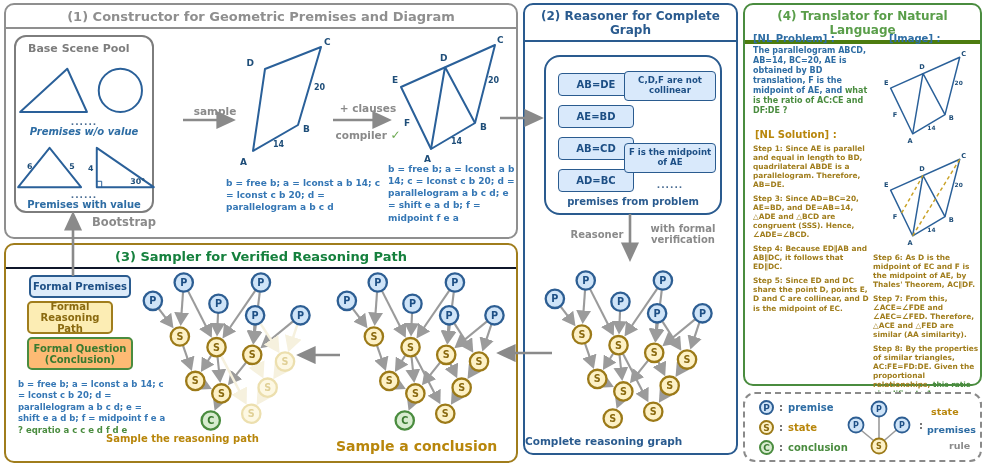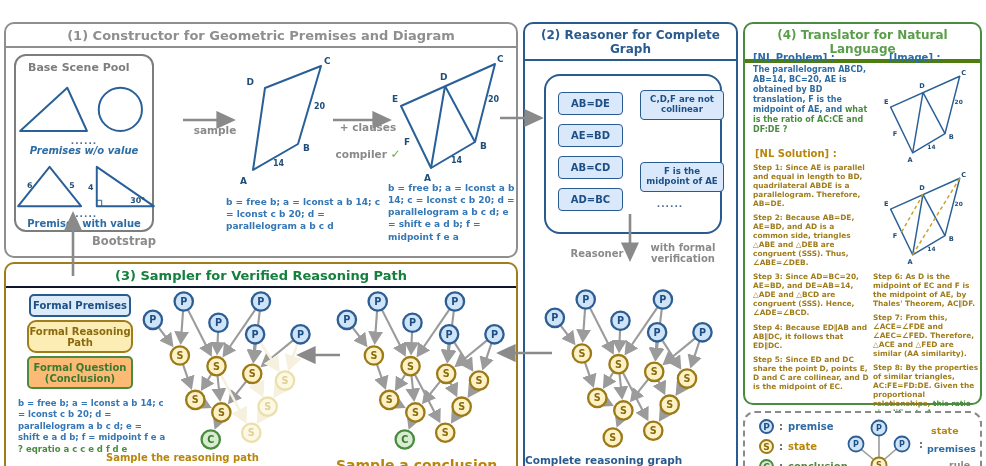--- a/index.html
+++ b/index.html
@@ -1,19 +1,19 @@
 <!DOCTYPE html>
 <html><head>
 <meta charset="utf-8">
 <style>
   * { margin:0; padding:0; box-sizing:border-box; }
   body { font-family:"DejaVu Sans","Liberation Sans",sans-serif; background:#fff; }
   #canvas { position:relative; width:986px; height:466px; background:#fff; overflow:hidden; }
 
-  .panel { position:absolute; border-radius:10px; background:#fff; z-index:1;margin-top:19px; }
+  .panel { position:absolute; border-radius:10px; background:#fff; z-index:1; }
   .panel-title { width:100%; text-align:center; font-weight:bold; font-size:13px; padding:4px 0 3px 0; }
   #panel1 { left:4px; top:3px; width:514px; height:236px; border:2px solid #8f8f8f; }
   #panel1 .panel-title { color:#8f8f8f; border-bottom:2px solid #8f8f8f; }
   #panel2 { left:523px; top:3px; width:215px; height:452px; border:2px solid #2a5b8f; }
   #panel2 .panel-title { color:#2a5b8f; border-bottom:2px solid #2a5b8f; font-size:12px; }
   #panel3 { left:4px; top:243px; width:514px; height:220px; border:2px solid #a07d1c; }
   #panel3 .panel-title { color:#15803d; border-bottom:2px solid #0f172a; }
   #panel4 { left:743px; top:3px; width:239px; height:383px; border:2px solid #4a8c3f; }
   #panel4 .panel-title { color:#5a9e4a; border-bottom:4px solid #4d7c0f; font-size:12px; }
   #legendbox { left:743px; top:392px; width:239px; height:70px; border:2px dashed #8a8a8a; border-radius:12px; }
@@ -32,22 +32,22 @@
   .dash-aux { stroke:#c9a227; stroke-width:2; fill:none; stroke-dasharray:5,4; }
 
   .arrow-label { position:absolute; color:#8a8a8a; font-weight:bold; font-size:10.5px; text-align:center; z-index:4; }
   .check { color:#6aa84f; font-size:12px; }
 
   
   #premisebox { position:absolute; left:19px; top:50px; width:178px; height:160px;
                 border:2px solid #2a5b8f; border-radius:16px; }
   .chip { position:absolute; background:#d9e9fb; border:1.5px solid #2a5b8f; border-radius:4px;
           color:#1d4f85; font-weight:bold; display:flex; align-items:center; justify-content:center; text-align:center; }
-  .chip.small { left:12px; width:65px; height:23px; font-size:10px; }
-  .chip.wide  { left:94px; width:84px; font-size:8.6px; line-height:1.15; padding:1px; }
+  .chip.small { left:12px; width:76px; height:23px; font-size:10px; }
+  .chip.wide  { left:78px; width:92px; font-size:8.6px; line-height:1.15; padding:1px; }
   .box-caption { position:absolute; width:100%; text-align:center; color:#2a5b8f; font-weight:bold; font-size:10px; }
   .graph-caption { position:absolute; text-align:left; font-weight:bold; font-size:10.5px; }
   .blue-cap { color:#2a5b8f; }
   .gold-cap { color:#b8860b; }
 
   
   .leg-chip { position:absolute; border-radius:5px; font-weight:bold; font-size:10px; text-align:center;
               display:flex; align-items:center; justify-content:center; line-height:1.1; }
   .leg-blue  { background:#dcebfa; border:2px solid #2a5b8f; color:#1d4f85; }
   .leg-gold  { background:#fcedb4; border:2px solid #a07d1c; color:#8a6a10; }
@@ -143,20 +143,21 @@
     <div class="panel-title">(2) Reasoner for Complete Graph</div>
 
     <div id="premisebox">
       <div class="chip small" style="top:16px;">AB=DE</div>
       <div class="chip small" style="top:48px;">AE=BD</div>
       <div class="chip small" style="top:80px;">AB=CD</div>
       <div class="chip small" style="top:112px;">AD=BC</div>
       <div class="chip wide" style="top:14px; height:30px;">C,D,F are not collinear</div>
       <div class="chip wide" style="top:86px; height:30px;">F is the midpoint of AE</div>
       <div class="dots" style="position:absolute; left:78px; top:124px; width:92px; text-align:center;">......</div>
+      <div class="box-caption" style="bottom:6px;">premises from problem</div>
     </div>
 
     <div class="arrow-label" style="left:40px; top:224px; width:64px; font-size:10px;">Reasoner</div>
     <div class="arrow-label" style="left:116px; top:218px; width:84px; font-size:10px;">with formal verification</div>
 
     <svg class="gsvg graph" style="left:17px; top:262px;" width="182" height="164" viewBox="0 0 182 170">
         <defs>
           <marker id="ah-complete" markerWidth="7" markerHeight="7" refX="5" refY="3.5" orient="auto">
             <path d="M0,0 L6.4,3.5 L0,7 z" fill="#9b9b9b"></path>
           </marker>
@@ -215,21 +216,21 @@
         <circle cx="70" cy="157" r="9.5" fill="#fdf1c6" stroke="#9c7a18" stroke-width="2.4"></circle>
         <text x="70" y="160.6" text-anchor="middle" font-size="10" font-weight="bold" fill="#8a6a10">S</text>
       </svg>
     <div class="graph-caption blue-cap" style="left:0; top:430px; width:100%;">Complete reasoning graph</div>
   </div>
 
   <div class="panel" id="panel3">
     <div class="panel-title">(3) Sampler for Verified Reasoning Path</div>
 
     <div class="leg-chip leg-blue" style="left:23px; top:30px; width:102px; height:23px;">Formal Premises</div>
-    <div class="leg-chip leg-gold" style="left:21px; top:56px; width:106px; height:33px;border-radius:9px;">Formal Reasoning Path</div>
+    <div class="leg-chip leg-gold" style="left:21px; top:56px; width:86px; height:33px;">Formal Reasoning Path</div>
     <div class="leg-chip leg-green" style="left:21px; top:92px; width:106px; height:33px;">Formal Question (Conclusion)</div>
 
     <div class="formal" style="left:12px; top:134px; width:148px; font-size:8.5px;">
       <span>b = free b; a = lconst a b 14; c = lconst c b 20; d = parallelogram a b c d; e = shift e a d b; f = midpoint f e a </span><span class="green-text">? eqratio a c c e d f d e</span>
     </div>
 
     <svg class="gsvg graph" style="left:134px; top:24px;" width="182" height="164" viewBox="0 0 182 170">
         <defs>
           <marker id="ah-path" markerWidth="7" markerHeight="7" refX="5" refY="3.5" orient="auto">
             <path d="M0,0 L6.4,3.5 L0,7 z" fill="#9b9b9b"></path>
@@ -358,21 +359,20 @@
     <div class="panel-title">(4) Translator for Natural Language</div>
 
     <div class="nl-header nl-blue" style="left:8px; top:28px;">[NL Problem] :</div>
     <div class="nl-text nl-blue" style="left:8px; top:41px; width:118px;">
       <span>The parallelogram ABCD, AB=14, BC=20, AE is obtained by BD translation, F is the midpoint of AE, and </span><span class="green-text">what is the ratio of AC:CE and DF:DE ?</span>
     </div>
 
     <div class="nl-header nl-gold" style="left:10px; top:124px;">[NL Solution] :</div>
     <div class="steps" style="left:8px; top:139px; width:118px;">
       <p>Step 1: Since AE is parallel and equal in length to BD, quadrilateral ABDE is a parallelogram. Therefore, AB=DE.</p>
-      <p>Step 2: Because AB=DE, AE=BD, and AD is a common side, triangles △ABE and △DEB are congruent (SSS). Thus, ∠ABE=∠DEB.</p>
       <p>Step 3: Since AD=BC=20, AE=BD, and DE=AB=14, △ADE and △BCD are congruent (SSS). Hence, ∠ADE=∠BCD.</p>
       <p>Step 4: Because ED∥AB and AB∥DC, it follows that ED∥DC.</p>
       <p>Step 5: Since ED and DC share the point D, points E, D and C are collinear, and D is the midpoint of EC.</p>
     </div>
 
     <div class="nl-header nl-blue" style="left:144px; top:28px;">[Image] :</div>
 
     <svg class="gsvg" style="left:130px; top:42px;" width="104" height="100" viewBox="0 0 125 136">
       <path class="geo-line" d="M13,56 L107,14 L87,92 L43,118 Z"></path>
       <path class="geo-line" d="M57,36 L43,118 M57,36 L87,92"></path>

